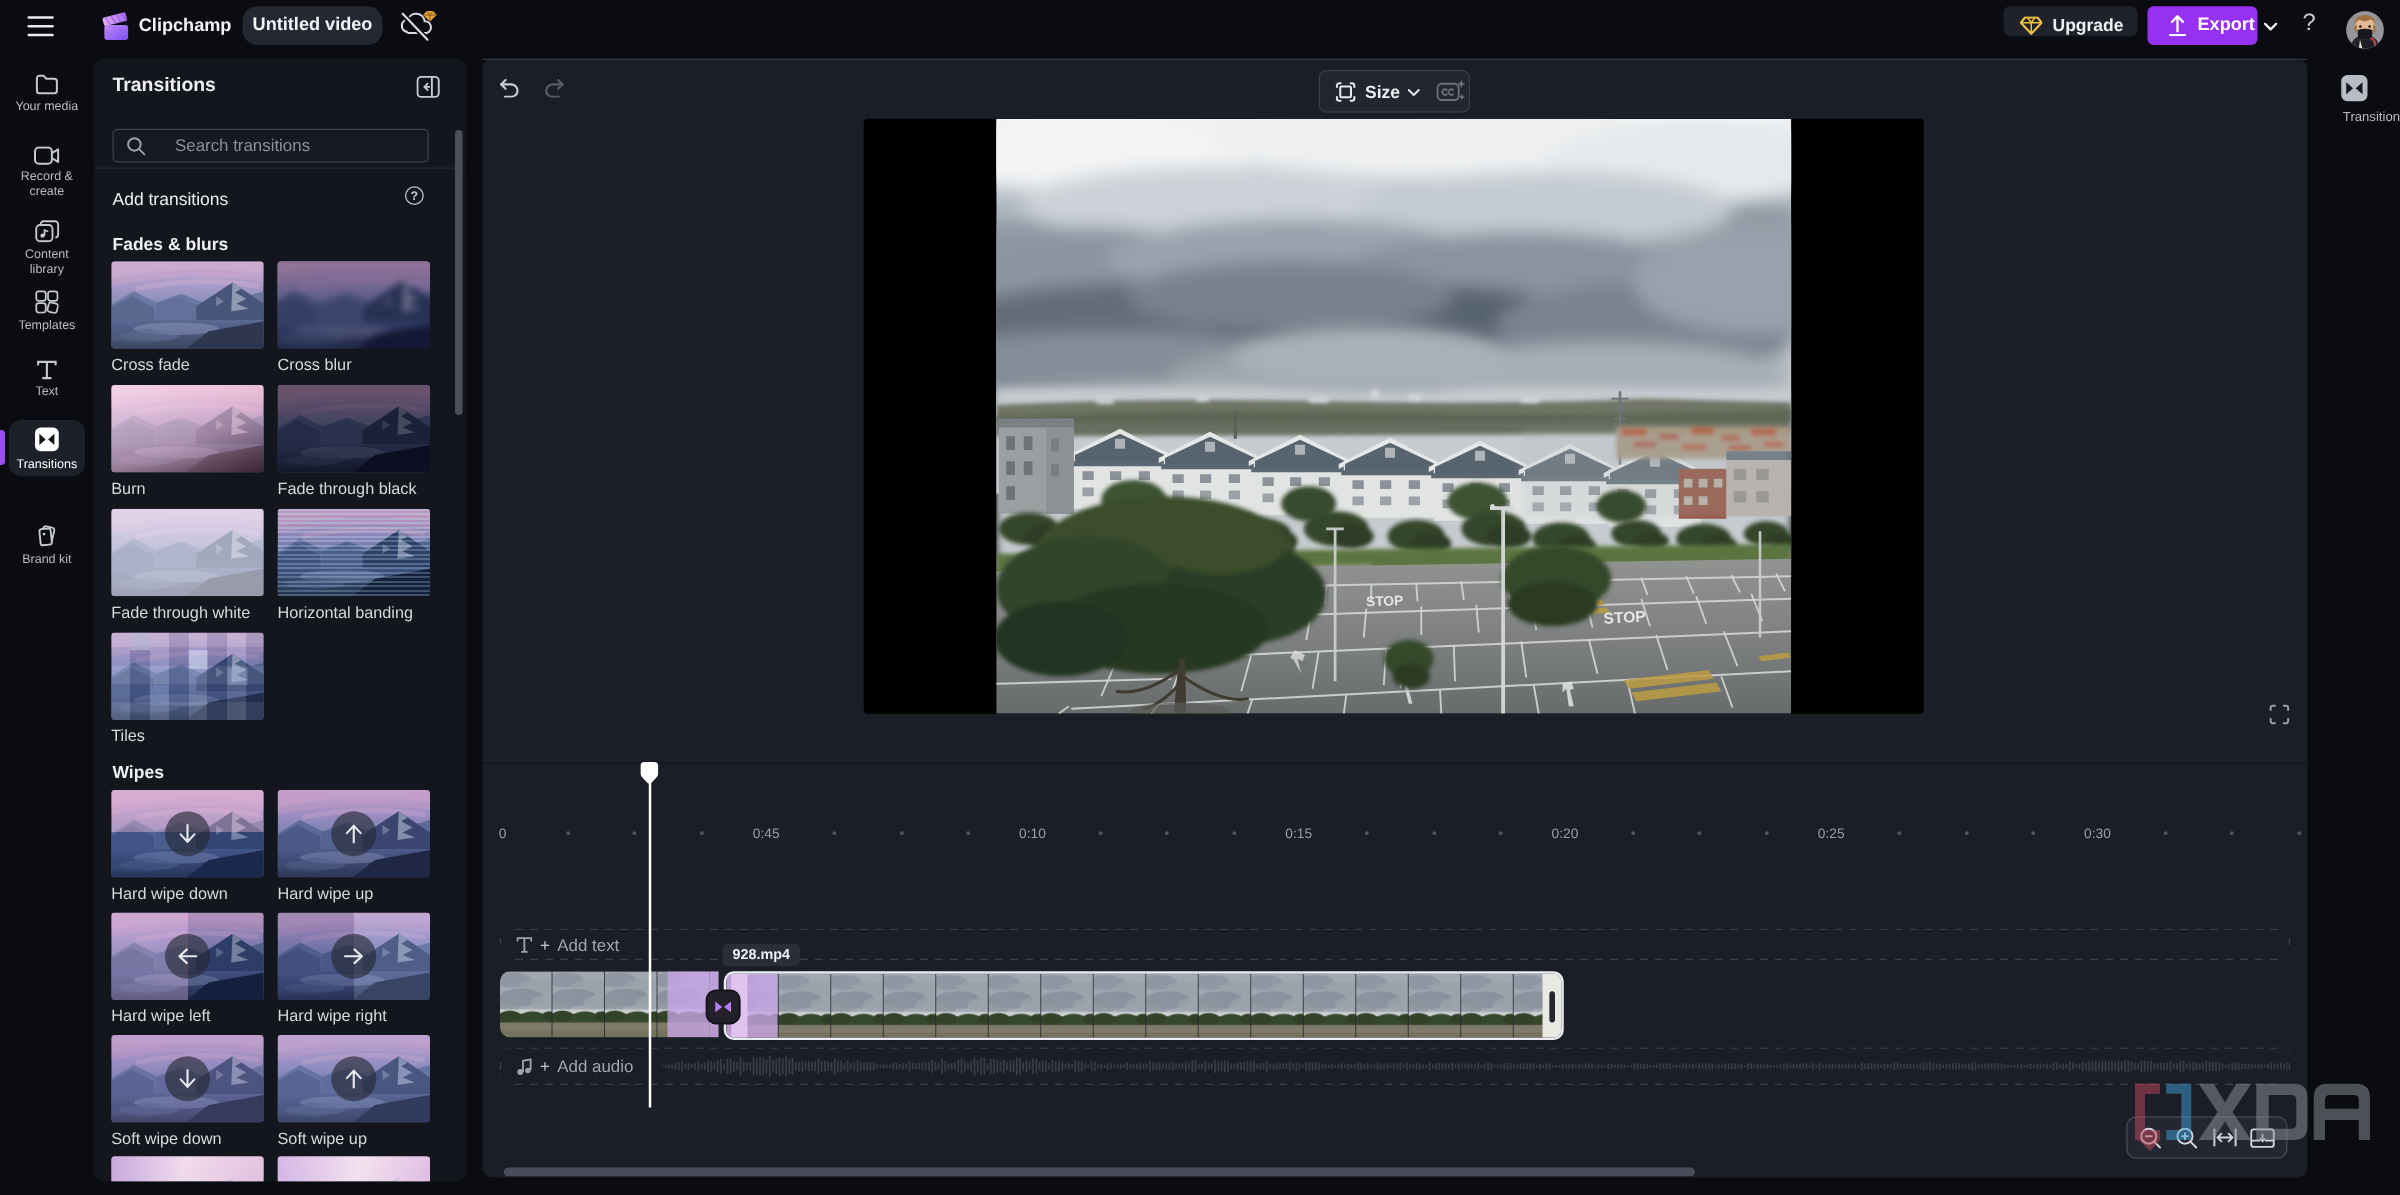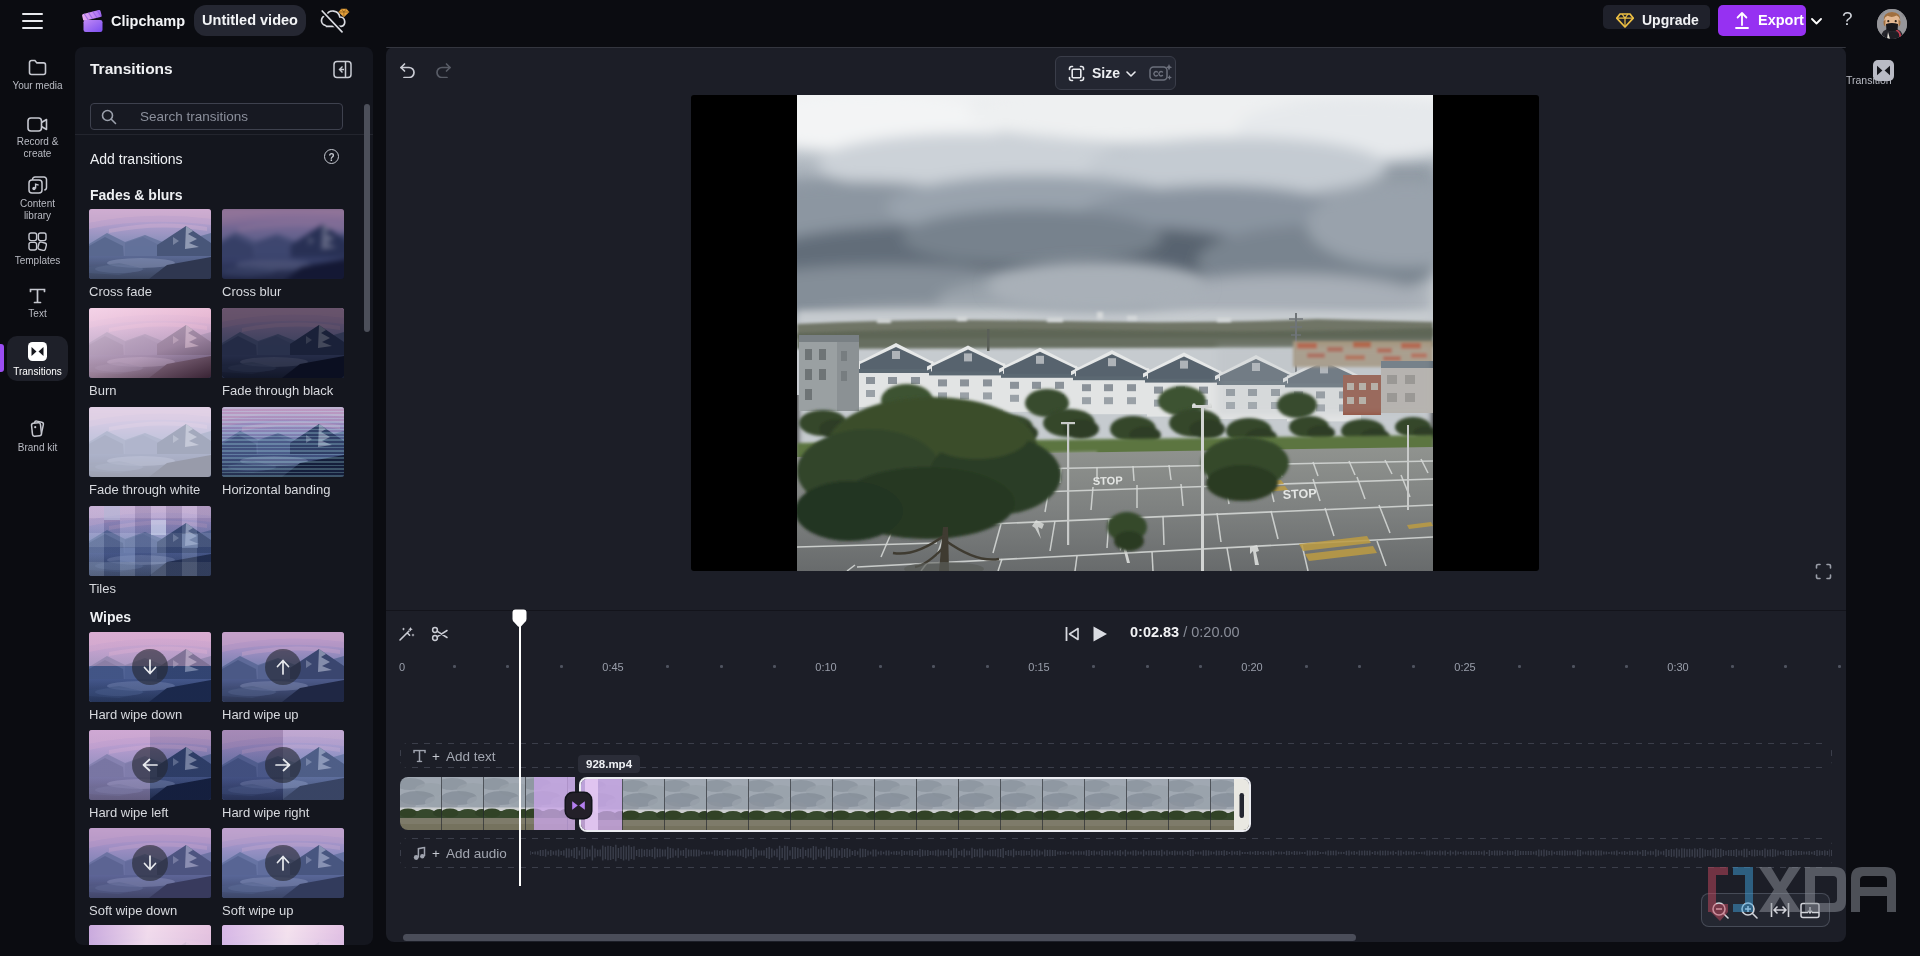--- a/index.html
+++ b/index.html
@@ -66,21 +66,21 @@
 #clip1{position:absolute;left:14px;top:730px;width:175px;height:53px;border-radius:8px 0 0 8px;overflow:hidden}
 #clip2{position:absolute;left:193px;top:730px;width:672px;height:55px;border:2px solid #ecedf2;border-radius:8px;overflow:hidden;background:#2a2c36}
 #trbadge{position:absolute;left:180px;top:746px;width:25px;height:25px;background:#232029;border-radius:7px;box-shadow:0 0 0 1.5px #13141b}
 #tooltip{position:absolute;left:192px;top:708px;height:18px;background:#2b2d38;border-radius:4px;color:#eef0f4;
  font-size:11.5px;font-weight:700;line-height:18px;padding:0 8px}
 #zoomctl{position:absolute;left:1315px;top:846px;width:129px;height:34px;background:rgba(44,47,58,.55);
  border:1px solid rgba(130,135,150,.38);border-radius:8px;display:flex;align-items:center;justify-content:space-around;padding:0 4px}
 #hscroll{position:absolute;left:17px;top:887px;width:953px;height:7px;background:#4a4d59;border-radius:4px}
 
 #rrail{position:absolute;left:1846px;top:42px;width:74px;height:914px;background:#0b0c11}
-#rrail .lab{position:absolute;left:0;top:32px;width:74px;text-align:left;font-size:10.5px;color:#b9bbc3}
+#rrail .lab{position:absolute;left:0;top:46px;width:74px;text-align:right;font-size:10.5px;color:#b9bbc3}
 #xda{position:absolute;left:1700px;top:858px;opacity:.55}
 #playhead-line{position:absolute;left:519px;top:623px;width:2.4px;height:263px;background:#fff;z-index:5}
 #playhead-head{position:absolute;left:512px;top:609px;z-index:6}
 </style></head>
 <body>
 <svg width="0" height="0" style="position:absolute">
 <defs>
 <linearGradient id="skyg" x1="0" y1="0" x2="0" y2="1">
  <stop offset="0" stop-color="#c9a2d3"></stop>
         <stop offset=".25" stop-color="#a892c4"></stop>
@@ -760,41 +760,20 @@
 <rect x="270" y="328" width="2.2" height="122" fill="#c8cac9"></rect>
 <rect x="264" y="327" width="14" height="2.2" fill="#c8cac9"></rect>
 <rect x="610" y="330" width="2" height="85" fill="#c8cac9"></rect>
 <rect x="190" y="234" width="2.5" height="22" fill="#5a5f58"></rect>
 </svg>
     </div>
 <div id="fsbtn"><svg width="17" height="17" viewBox="0 0 17 17">
         <path d="M1.5 5 V3 a1.5 1.5 0 0 1 1.5-1.5 h2 M12 1.5 h2 A1.5 1.5 0 0 1 15.5 3 v2 M15.5 12 v2 a1.5 1.5 0 0 1-1.5 1.5 h-2 M5 15.5 H3 A1.5 1.5 0 0 1 1.5 14 v-2" fill="none" stroke="#9a9ea8" stroke-width="1.6" stroke-linecap="round"></path>
       </svg></div>
 <div id="tl-div"></div>
-<div id="transport">
-<svg width="18" height="18" viewBox="0 0 18 18" style="position:absolute;left:11px;top:14px">
-        <path d="M3 15 L12 6 M10.2 7.8 L12.6 10.2" stroke="#caccd4" stroke-width="1.6" stroke-linecap="round"></path>
-        <path d="M13.5 2 l.7 1.6 1.6.7 -1.6.7 -.7 1.6 -.7-1.6 -1.6-.7 1.6-.7 Z" fill="#caccd4"></path>
-        <path d="M16 8.5 l.5 1.1 1.1.5 -1.1.5 -.5 1.1 -.5-1.1 -1.1-.5 1.1-.5 Z" fill="#caccd4"></path>
-        <path d="M6.5 2.5 l.5 1.1 1.1.5 -1.1.5 -.5 1.1 -.5-1.1 -1.1-.5 1.1-.5 Z" fill="#caccd4"></path>
-      </svg>
-      <svg width="18" height="18" viewBox="0 0 18 18" style="position:absolute;left:45px;top:14px">
-        <circle cx="4" cy="5" r="2.4" fill="none" stroke="#caccd4" stroke-width="1.5"></circle>
-        <circle cx="4" cy="13" r="2.4" fill="none" stroke="#caccd4" stroke-width="1.5"></circle>
-        <path d="M6 6.2 L16 12.5 M6 11.8 L16 5.5" stroke="#caccd4" stroke-width="1.5" stroke-linecap="round"></path>
-      </svg>
-      <svg width="15" height="16" viewBox="0 0 15 16" style="position:absolute;left:679px;top:15px">
-        <line x1="1.5" y1="1" x2="1.5" y2="15" stroke="#d6d8de" stroke-width="1.8"></line>
-        <path d="M13 2.5 V13.5 L4.5 8 Z" fill="none" stroke="#d6d8de" stroke-width="1.6" stroke-linejoin="round"></path>
-      </svg>
-      <svg width="16" height="18" viewBox="0 0 16 18" style="position:absolute;left:706px;top:14px">
-        <path d="M1.5 1.5 L15 9 L1.5 16.5 Z" fill="#dadce2"></path>
-      </svg>
-<div id="timetext">0:02.83 <span>/ 0:20.00</span></div>
-</div>
 <div id="ruler">
       <div class="rl" style="left:13px">0</div>
       <div class="rl" style="left:227px;transform:translateX(-50%)">0:45</div>
       <div class="rl" style="left:440px;transform:translateX(-50%)">0:10</div>
       <div class="rl" style="left:653px;transform:translateX(-50%)">0:15</div>
       <div class="rl" style="left:866px;transform:translateX(-50%)">0:20</div>
       <div class="rl" style="left:1079px;transform:translateX(-50%)">0:25</div>
       <div class="rl" style="left:1292px;transform:translateX(-50%)">0:30</div>
       <div class="rd" style="left:67px"></div>
       <div class="rd" style="left:120px"></div>

